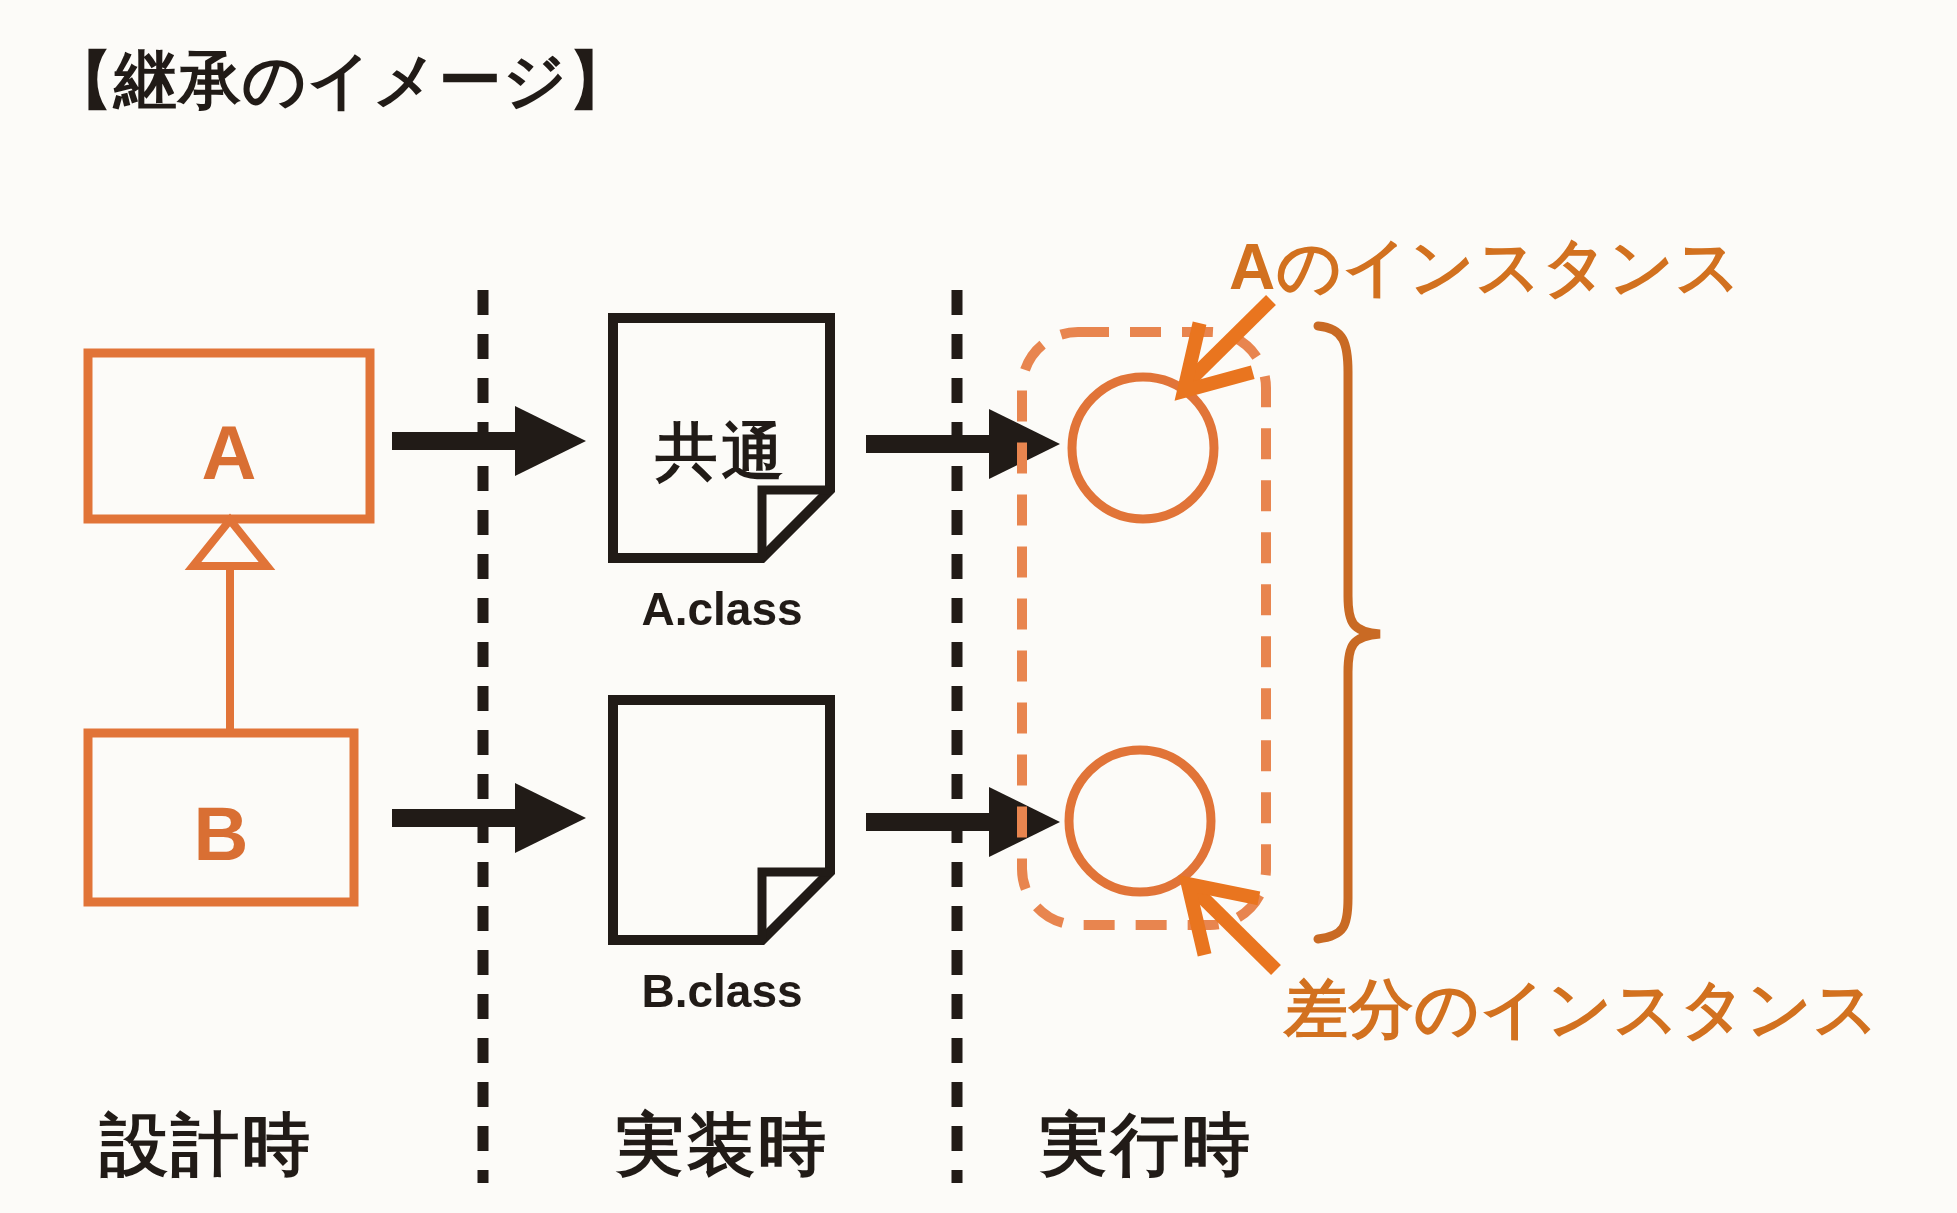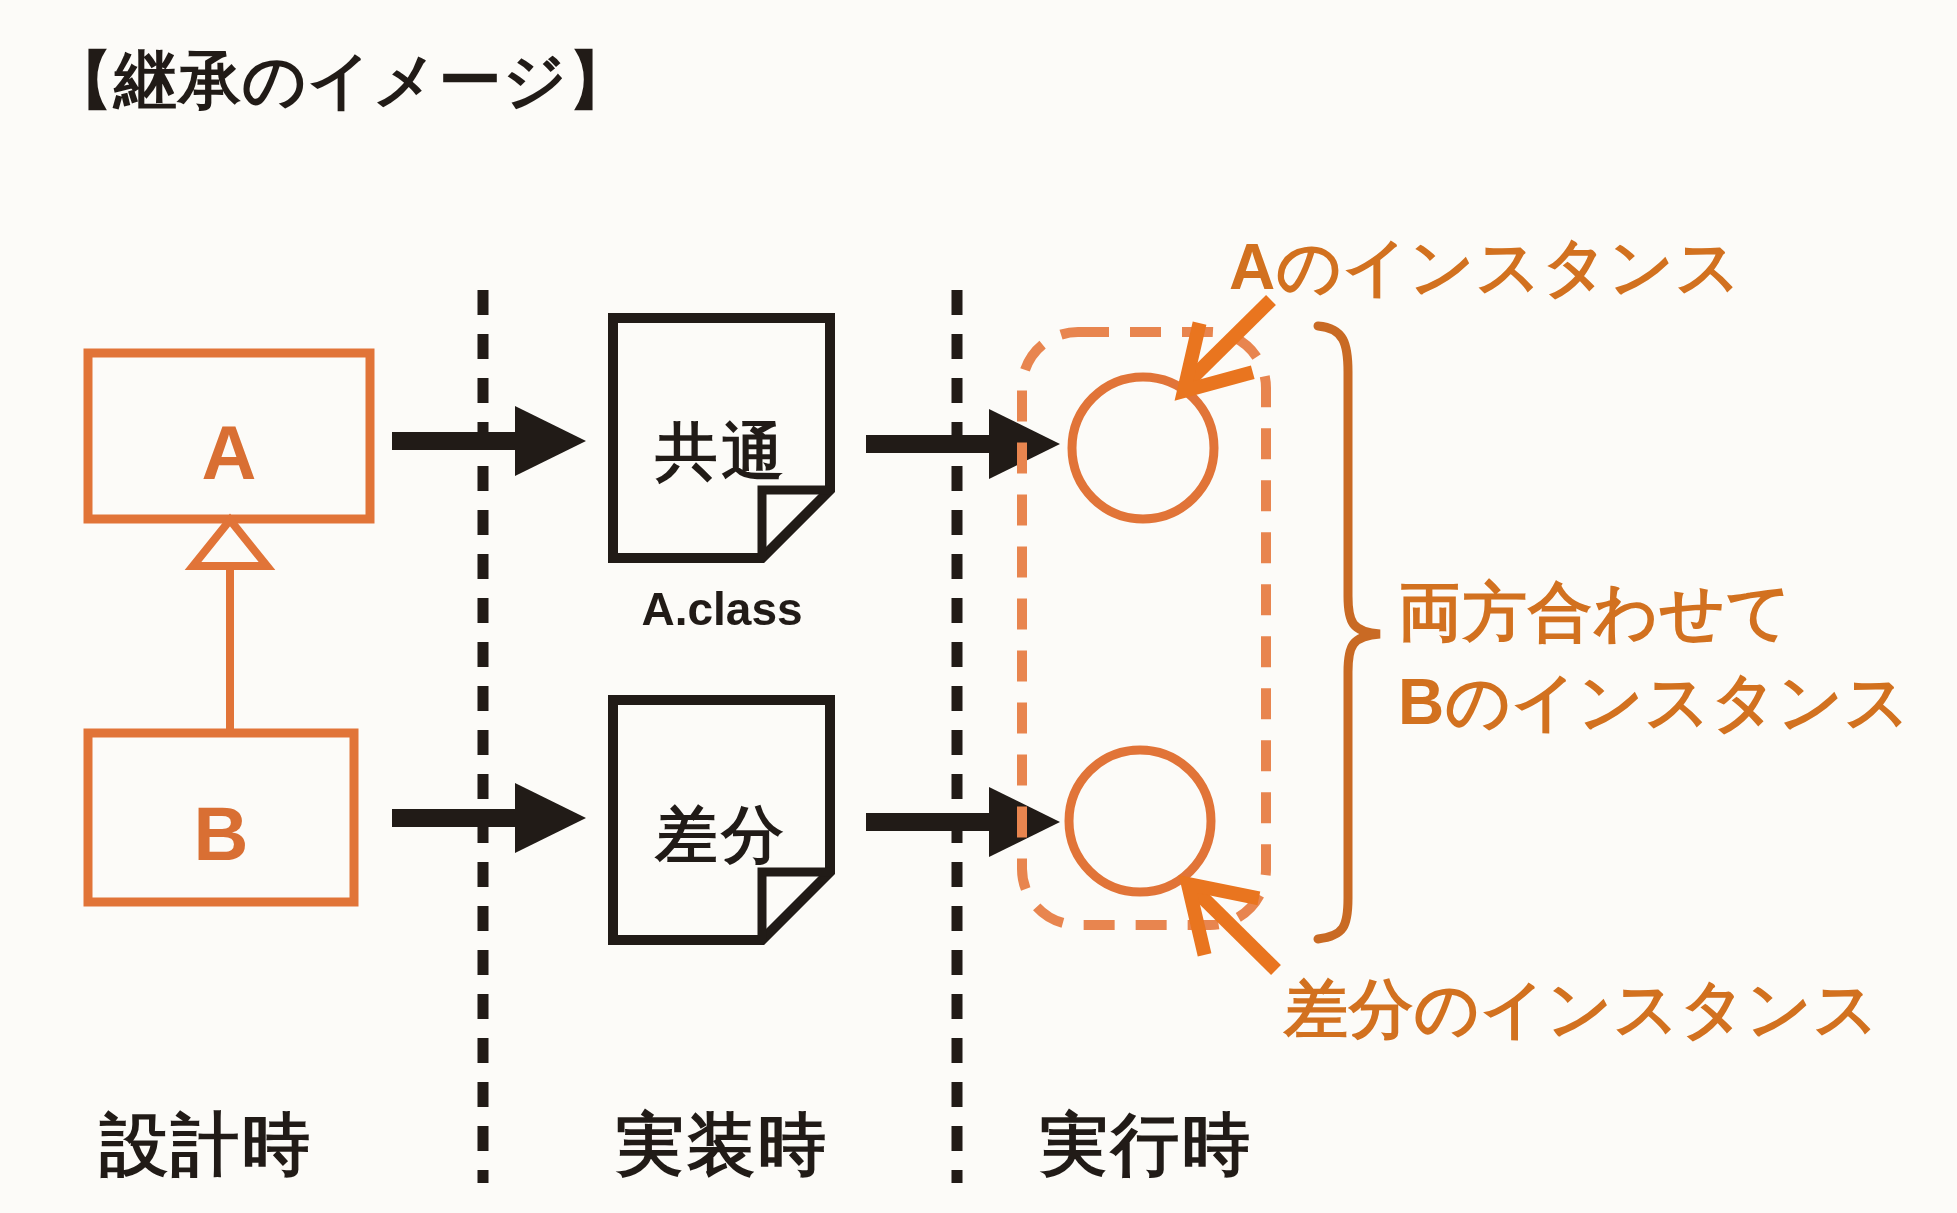--- a/index.html
+++ b/index.html
@@ -121,26 +121,22 @@
              C 1348 926, 1344 936, 1318 939" fill="none" stroke="var(--orange-brace)" stroke-width="9" stroke-linecap="round"></path>
   </svg>
 
   <div class="txt title">【継承のイメージ】</div>
 
   <div class="txt class-label box-a-label">A</div>
   <div class="txt class-label box-b-label">B</div>
 
   <div class="txt file-content file-a-content">共通</div>
   <div class="txt filename file-a-name">A.class</div>
-  <div class="txt file-content file-b-content">差分</div>
+  <div class="txt filename file-b-name">B.class</div>
 
   <div class="txt annot annot-a">Aのインスタンス</div>
-  <div class="txt annot annot-both">
-    <div>両方合わせて</div>
-    <div>Bのインスタンス</div>
-  </div>
   <div class="txt annot annot-diff">差分のインスタンス</div>
 
   <div class="txt col-label col-design">設計時</div>
   <div class="txt col-label col-run">実行時</div>
   <div class="txt col-label col-impl">実装時</div>
 
 </div>
 
 </body></html>

